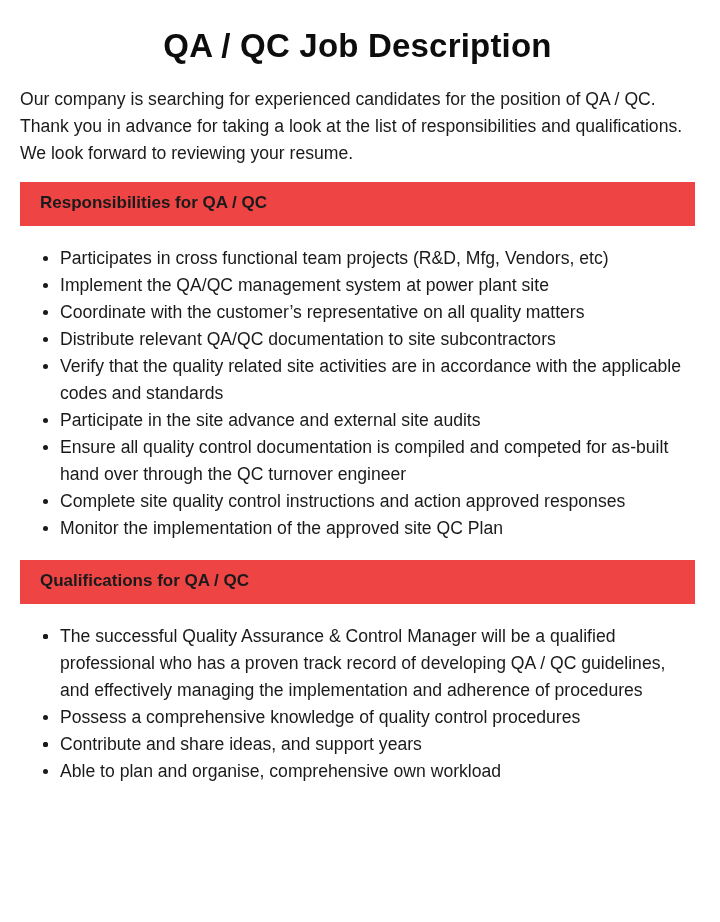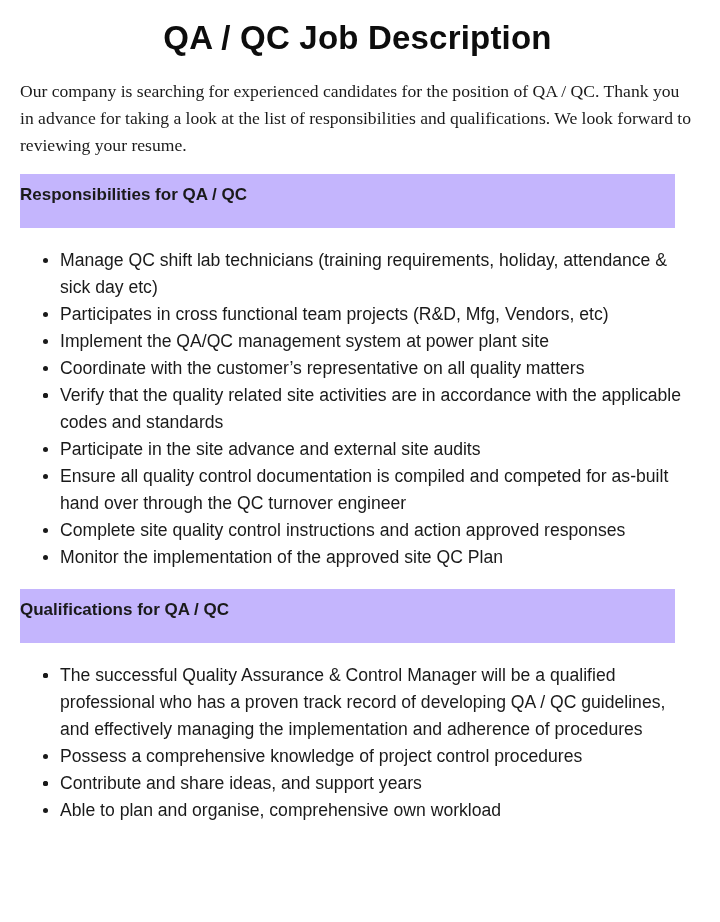--- a/index.html
+++ b/index.html
@@ -15,38 +15,38 @@
       color: #111111;
       position: relative;
     }
     .page {
       padding: 0 25px 0 20px;
     }
     .title {
       text-align: center;
       font-size: 33px;
       font-weight: bold;
-      margin: 8px;
+      margin: 16px;
       padding-top: 10px;
       height: 44px;
       line-height: 40px;
       letter-spacing: 0.2px;
       color: #0d0d0d;
     }
     .intro {
       font-size: 17.6px;
       line-height: 27px;
       margin: 16px 0 0 0;
       color: #1a1a1a;
-      font-family: Liberation Serif, serif;
     }
     .section-header {
-      background: #c4b5fd;
-      height: 54px;
+      background: #ef4444;
+      height: 44px;
       line-height: 42px;
+      padding-left: 20px;
       font-size: 17px;
       font-weight: bold;
       color: #1a1a1a;
       margin-left: 0;
       width: 655px;
     }
     .section-header.resp { margin-top: 15px; }
     .section-header.qual { margin-top: 18px; }
     ul.items {
       list-style: none;
@@ -72,34 +72,33 @@
   </style>
 </head>
 <body>
 
 <div class="page">
   <h1 class="title">QA / QC Job Description</h1>
   <p class="intro">Our company is searching for experienced candidates for the position of QA / QC. Thank you in advance for taking a look at the list of responsibilities and qualifications. We look forward to reviewing your resume.</p>
 
   <div class="section-header resp">Responsibilities for QA / QC</div>
   <ul class="items">
-    <li><span class="bullet"></span><span>Manage QC shift lab technicians (training requirements, holiday, attendance &amp; sick day etc)</span></li>
     <li><span class="bullet"></span><span>Participates in cross functional team projects (R&amp;D, Mfg, Vendors, etc)</span></li>
     <li><span class="bullet"></span><span>Implement the QA/QC management system at power plant site</span></li>
     <li><span class="bullet"></span><span>Coordinate with the customer’s representative on all quality matters</span></li>
-    <li><span class="bullet"></span></li>
+    <li><span class="bullet"></span><span>Distribute relevant QA/QC documentation to site subcontractors</span></li>
     <li><span class="bullet"></span><span>Verify that the quality related site activities are in accordance with the applicable codes and standards</span></li>
     <li><span class="bullet"></span><span>Participate in the site advance and external site audits</span></li>
     <li><span class="bullet"></span><span>Ensure all quality control documentation is compiled and competed for as-built hand over through the QC turnover engineer</span></li>
     <li><span class="bullet"></span><span>Complete site quality control instructions and action approved responses</span></li>
     <li><span class="bullet"></span><span>Monitor the implementation of the approved site QC Plan</span></li>
   </ul>
 
   <div class="section-header qual">Qualifications for QA / QC</div>
   <ul class="items">
     <li><span class="bullet"></span></li>
     <li><span class="bullet"></span><span>The successful Quality Assurance &amp; Control Manager will be a qualified professional who has a proven track record of developing QA / QC guidelines, and effectively managing the implementation and adherence of procedures</span></li>
-    <li><span class="bullet"></span><span>Possess a comprehensive knowledge of project control procedures</span></li>
+    <li><span class="bullet"></span><span>Possess a comprehensive knowledge of quality control procedures</span></li>
     <li><span class="bullet"></span></li>
     <li><span class="bullet"></span><span>Contribute and share ideas, and support years</span></li>
     <li><span class="bullet"></span><span>Able to plan and organise, comprehensive own workload</span></li>
   </ul>
 </div>
 
 </body></html>

